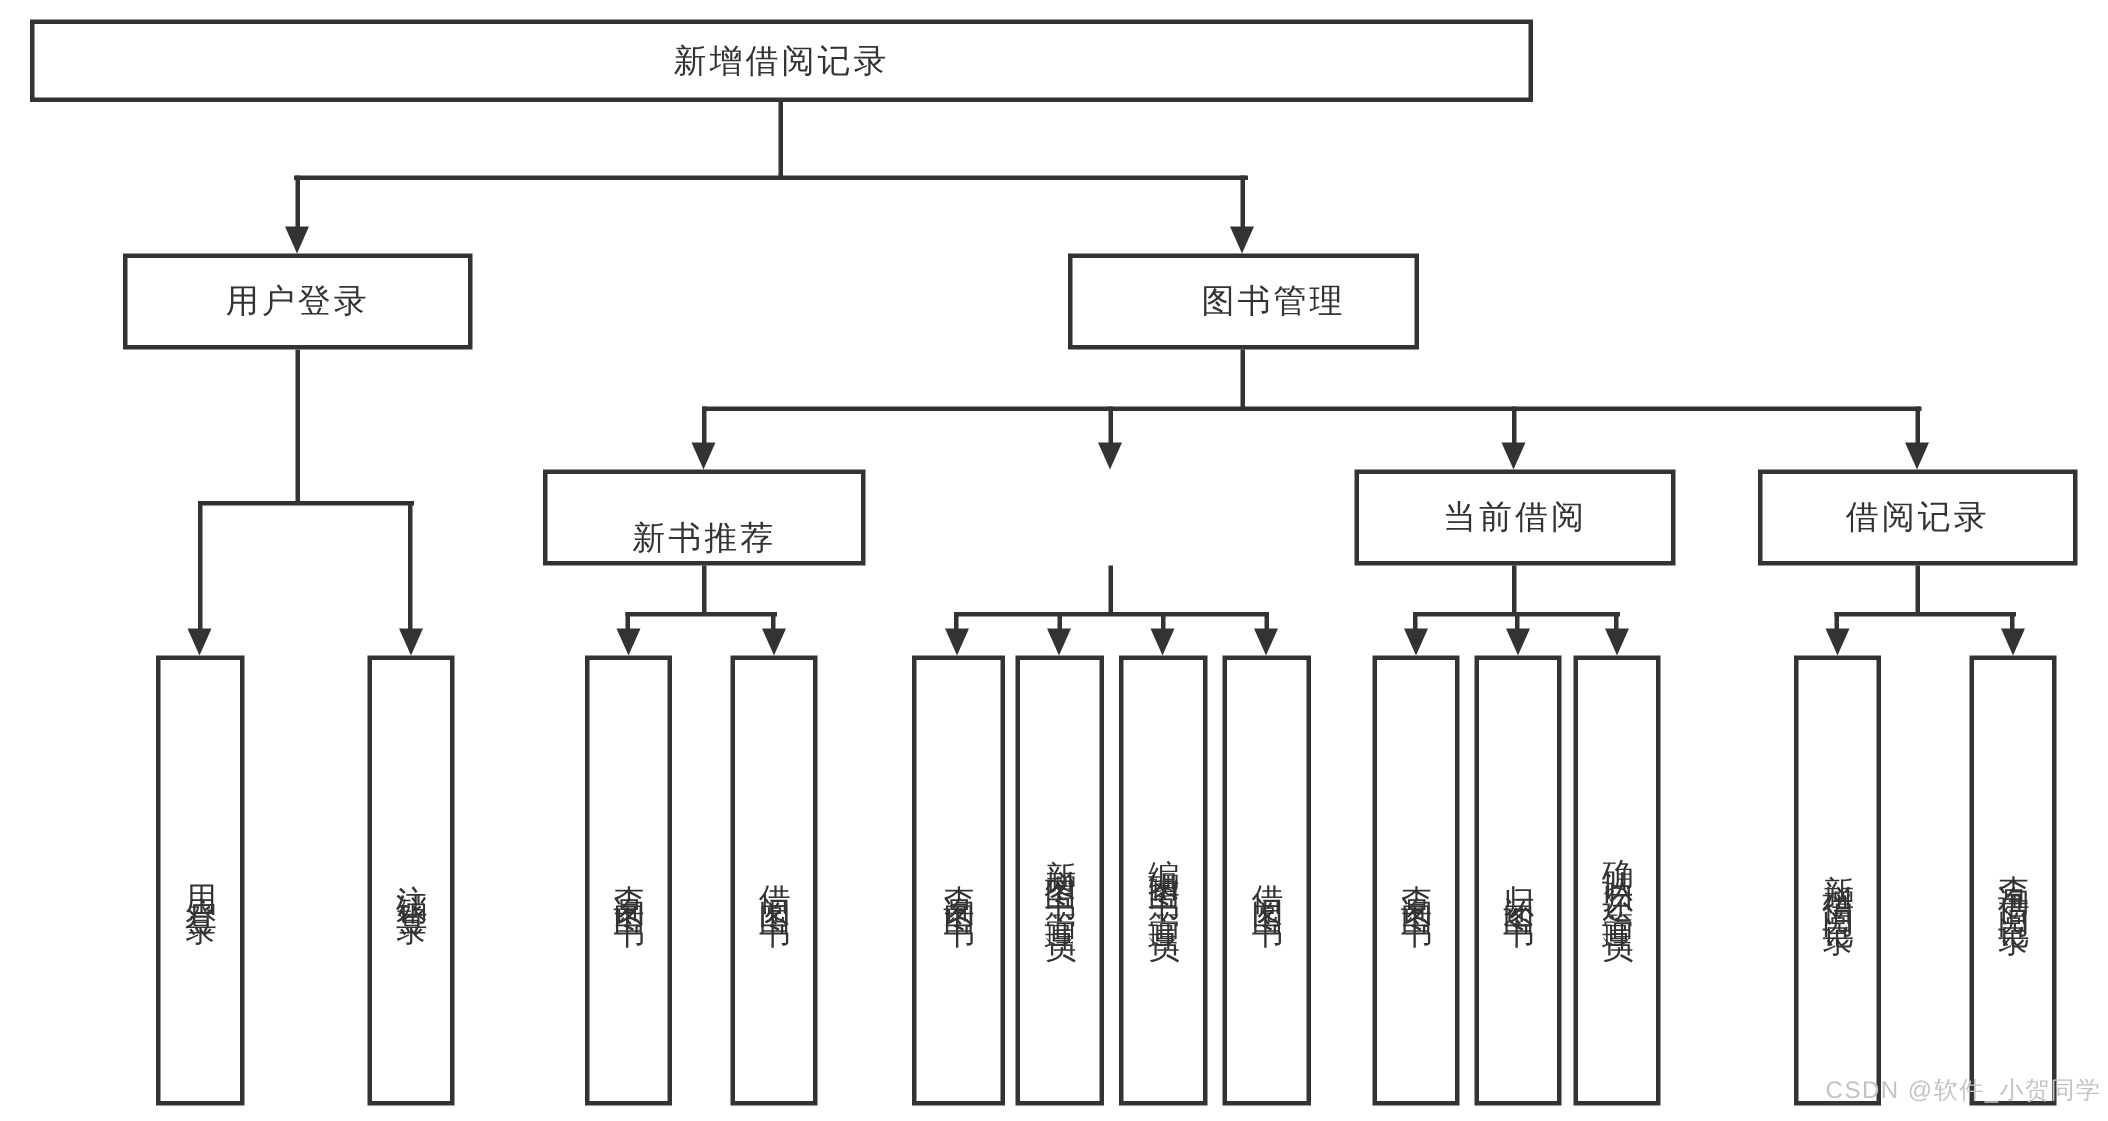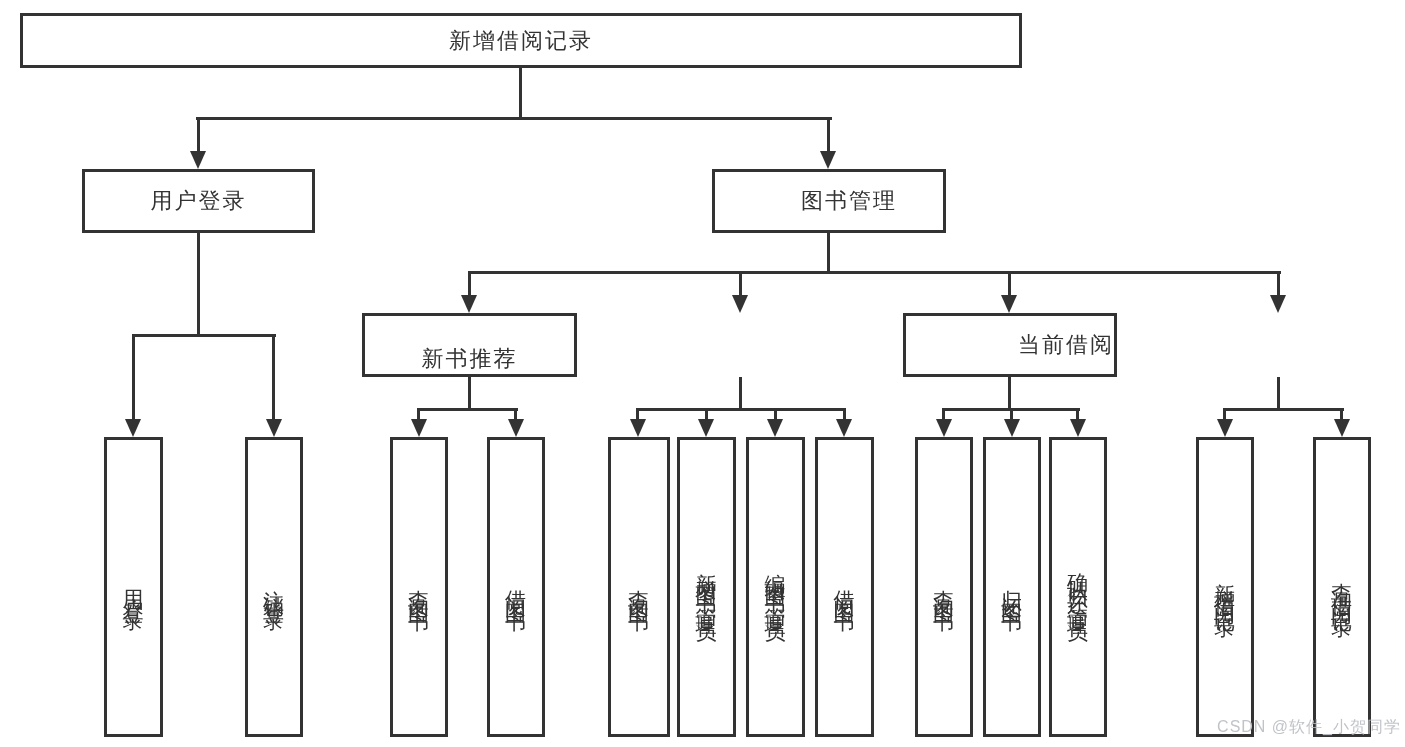--- a/index.html
+++ b/index.html
@@ -101,22 +101,25 @@
   <div class="ln" style="left:739px; top:271px; width:3px; height:25px;"></div>
   <div class="arrow" style="left:732px; top:295px;"></div>
   <div class="ln" style="left:1008px; top:271px; width:3px; height:25px;"></div>
   <div class="arrow" style="left:1001px; top:295px;"></div>
   <div class="ln" style="left:1277px; top:271px; width:3px; height:25px;"></div>
   <div class="arrow" style="left:1270px; top:295px;"></div>
 
   <div class="hbox" style="left:362px; top:313px; width:215px; height:64px;align-items:flex-end;">
     <span>新书推荐</span>
   </div>
-  <div class="hbox" style="left:903px; top:313px; width:214px; height:64px;justify-content:flex-end;">
+  <div class="hbox" style="left:903px; top:313px; width:214px; height:64px;">
     <span>当前借阅</span>
+  </div>
+  <div class="hbox" style="left:1172px; top:313px; width:213px; height:64px;">
+    <span>借阅记录</span>
   </div>
 
   <div class="ln" style="left:468px; top:377px; width:3px; height:32px;"></div>
   <div class="ln" style="left:417px; top:408px; width:101px; height:3px;"></div>
   <div class="ln" style="left:417px; top:408px; width:3px; height:12px;"></div>
   <div class="arrow" style="left:411px; top:419px;"></div>
   <div class="ln" style="left:514px; top:408px; width:3px; height:12px;"></div>
   <div class="arrow" style="left:508px; top:419px;"></div>
 
   <div class="ln" style="left:739px; top:377px; width:3px; height:32px;"></div>

